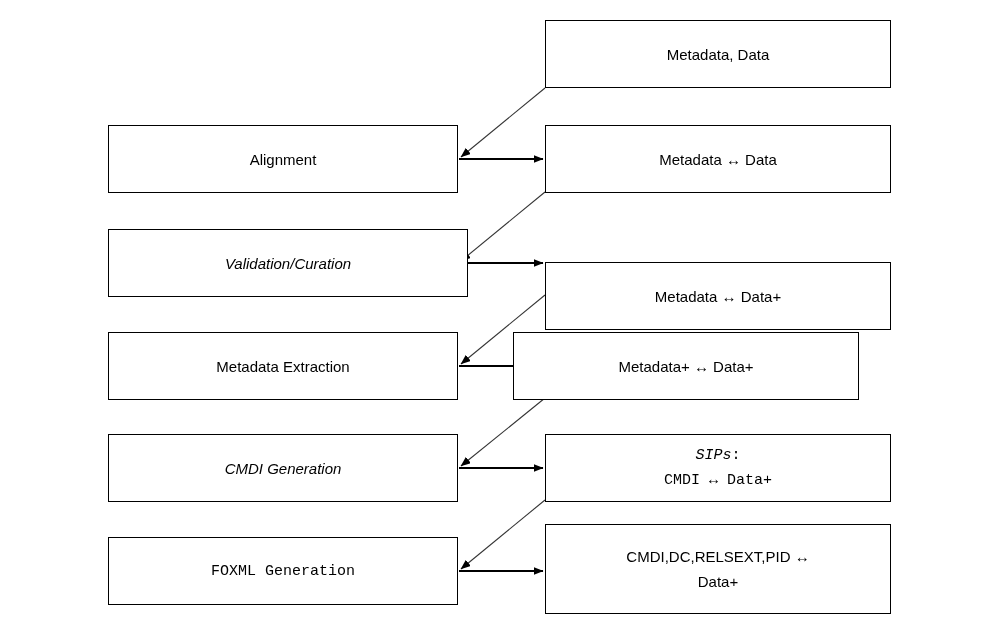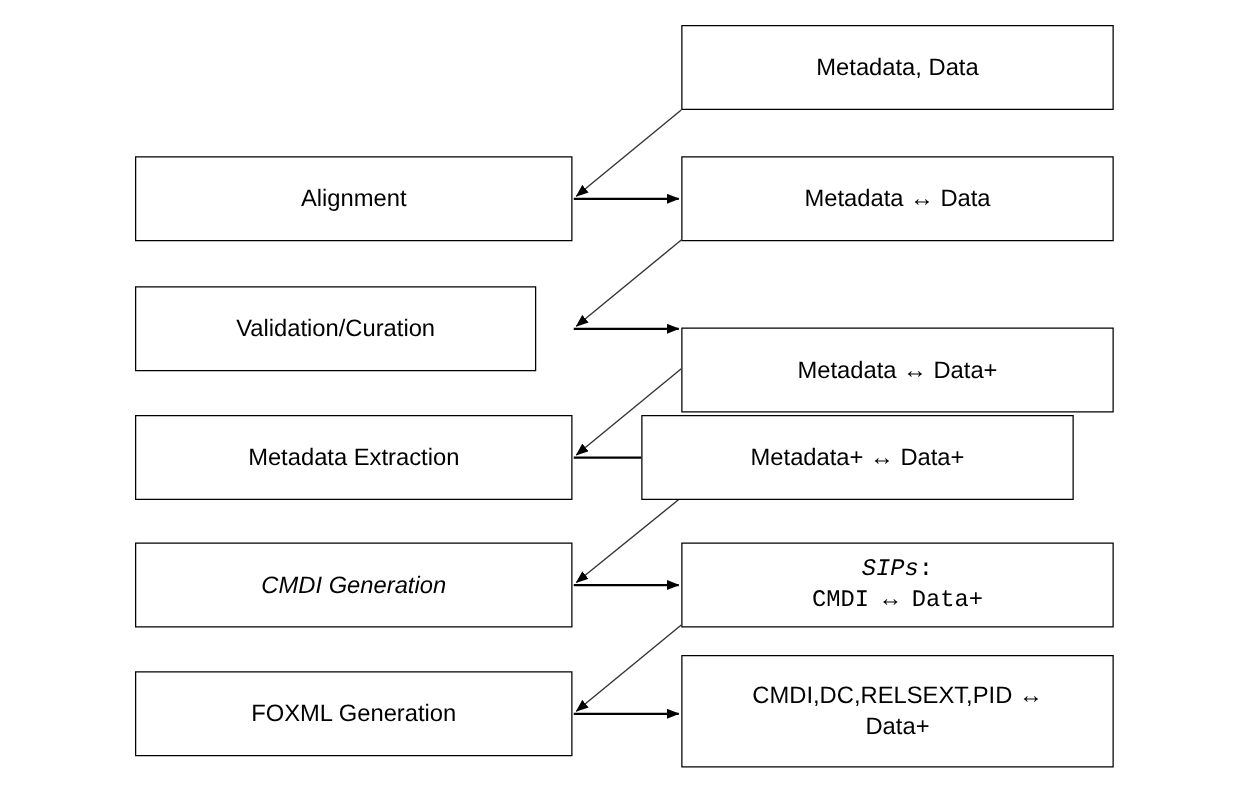--- a/index.html
+++ b/index.html
@@ -20,21 +20,21 @@
   }
   .box {
     position: absolute;
     box-sizing: border-box;
     border: 1.6px solid #000000;
     background: #ffffff;
     display: flex;
     align-items: center;
     justify-content: center;
     text-align: center;
-    font-size: 19px;
+    font-size: 15px;
     line-height: 25px;
     color: #000000;
     z-index: 2;
   }
   .box .lines {
     width: 100%;
     padding: 0 6px;
     box-sizing: border-box;
   }
   .box .line {
@@ -86,33 +86,33 @@
       <line x1="545" y1="295" x2="461" y2="364" stroke="#333333" stroke-width="1.1" marker-end="url(#ah-left)"></line>
       <line x1="545" y1="398" x2="461" y2="466" stroke="#333333" stroke-width="1.1" marker-end="url(#ah-left)"></line>
       <line x1="545" y1="500" x2="461" y2="569" stroke="#333333" stroke-width="1.1" marker-end="url(#ah-left)"></line>
     </g>
   </svg>
 
   <div class="box" style="left:108px; top:125px; width:350px; height:68px;align-items:center;">
     <span class="lines">Alignment</span>
   </div>
 
-  <div class="box" style="left:108px; top:229px; width:321px; height:68px;">
+  <div class="box" style="left:108px; top:229px; width:360px; height:68px;font-style:italic;">
     <span class="lines">Validation/Curation</span>
   </div>
 
   <div class="box" style="left:108px; top:332px; width:350px; height:68px;">
     <span class="lines">Metadata Extraction</span>
   </div>
 
   <div class="box" style="left:108px; top:434px; width:350px; height:68px;font-style:italic;">
     <span class="lines">CMDI Generation</span>
   </div>
 
-  <div class="box" style="left:108px; top:537px; width:350px; height:68px;">
+  <div class="box" style="left:108px; top:537px; width:350px; height:68px;font-family:Liberation Mono, monospace;">
     <span class="lines">FOXML Generation</span>
   </div>
 
   <div class="box" style="left:545px; top:20px; width:346px; height:68px;">
     <span class="lines">
       <span class="line">Metadata, Data</span>
     </span>
   </div>
 
   <div class="box" style="left:545px; top:125px; width:346px; height:68px;">

